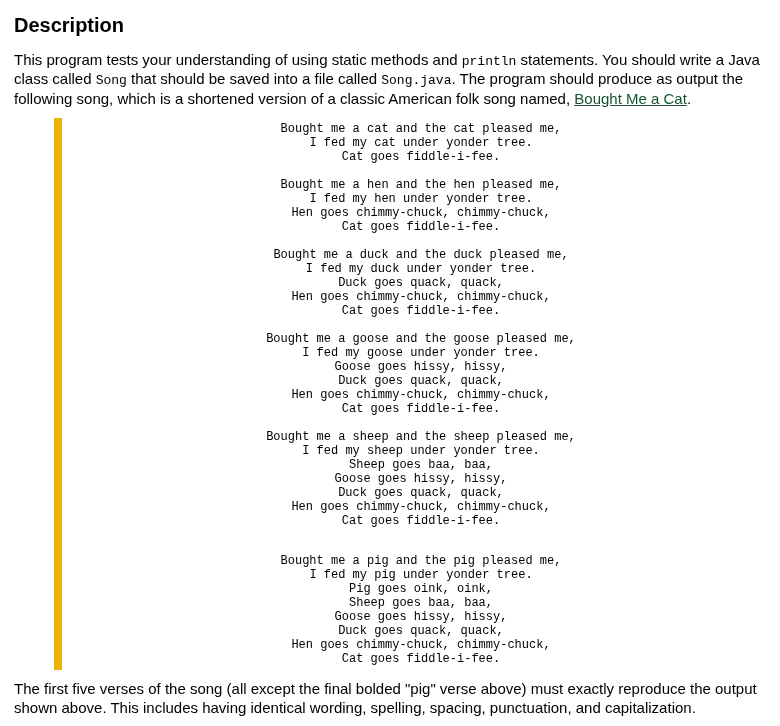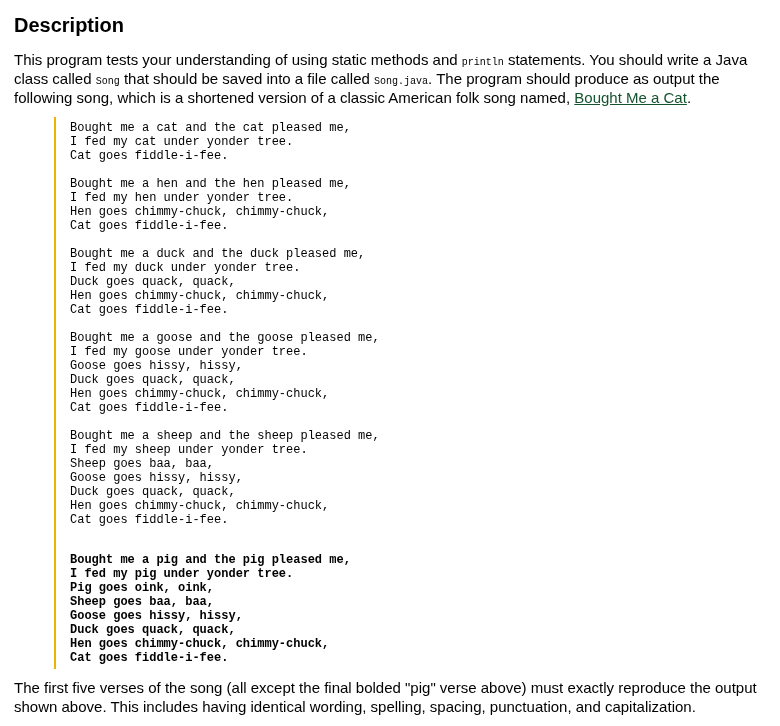--- a/index.html
+++ b/index.html
@@ -15,40 +15,41 @@
       font-size: 20px;
       font-weight: bold;
       margin: 0 0 14px 0;
     }
     p {
       margin: 0 0 8px 0;
       line-height: 1.25;
     }
     .code-inline {
       font-family: "Courier New", Courier, monospace;
-      font-size: 10px;
+      font-size: 13px;
     }
     a {
       color: #14532d;
       text-decoration: underline;
     }
     blockquote {
       margin: 10px 0 10px 40px;
       padding: 4px 0 4px 14px;
-      border-left: 2px solid #eab308;
+      border-left: 8px solid #eab308;
+      text-align: center;
     }
     pre {
       font-family: "Courier New", Courier, monospace;
       font-size: 12px;
       line-height: 14px;
       margin: 0;
       white-space: pre;
     }
     .bold {
-      font-weight: bold;
+      font-weight: normal;
       margin-top: 26px;
     }
     .stanza {
       margin-bottom: 14px;
     }
     .stanza:last-child {
       margin-bottom: 0;
     }
   </style>
 </head>

